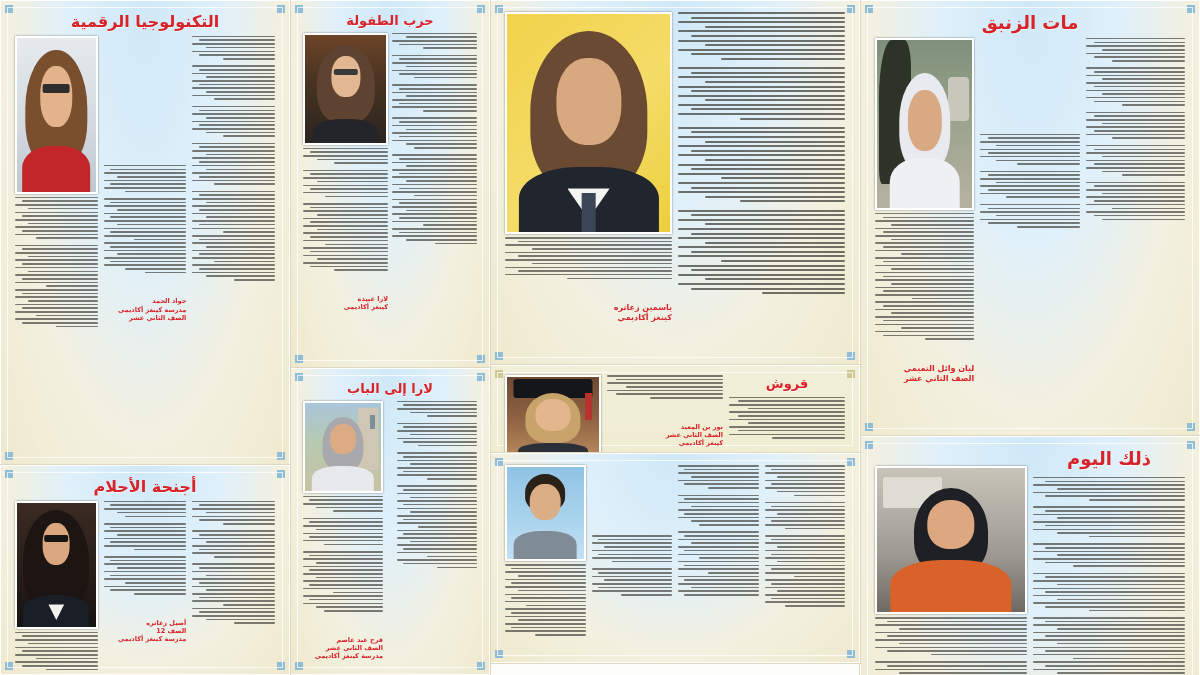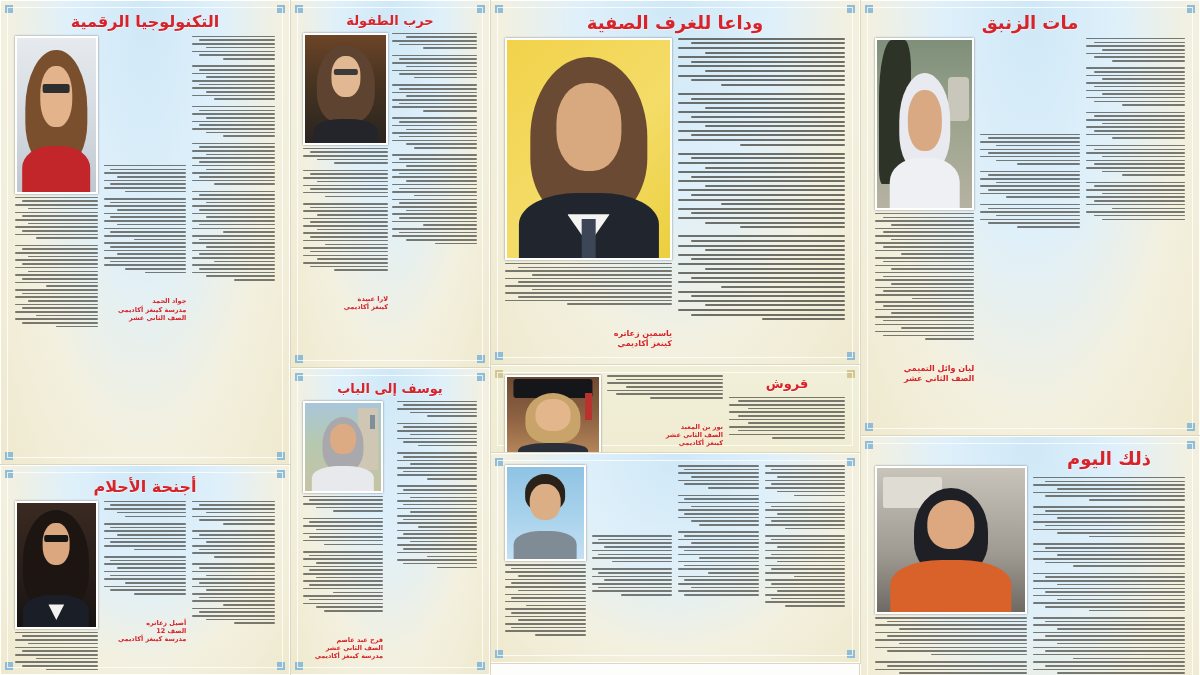--- a/index.html
+++ b/index.html
@@ -454,21 +454,20 @@
   </div>
 
   <div class="colwrap">
 
     <section class="panel" id="p-wadaa">
       <span class="corner tl"></span>
       <span class="corner tr"></span>
       <span class="corner bl"></span>
       <span class="corner br"></span>
       <div class="panel-inner">
-        <h2 class="art-title t-xl">وداعا للغرف الصفية</h2>
         <div class="art-body">
           <div class="col">
             <span class="tx">
               <i class="s9"></i>
                 <i class="s8"></i>
                 <i class="s9"></i>
                 <i class="s7"></i>
                 <i class="s9"></i>
                 <i class="s8"></i>
                 <i class="s9"></i>
@@ -896,21 +895,21 @@
         </div>
       </div>
     </section>
 
     <section class="panel" id="p-bab">
       <span class="corner tl"></span>
       <span class="corner tr"></span>
       <span class="corner bl"></span>
       <span class="corner br"></span>
       <div class="panel-inner" style="padding:4px 5px;">
-        <h2 class="art-title t-md">يوسف إلى الباب</h2>
+        <h2 class="art-title t-md">لارا إلى الباب</h2>
         <div class="art-body" style="gap:14px;">
           <div class="col">
             <span class="tx sm">
               <i class="s9"></i>
                 <i class="s8"></i>
                 <i class="s9"></i>
                 <i class="s7"></i>
                 <i class="s5"></i>
                 <i class="s4 gap"></i>
               <i class="s9"></i>

